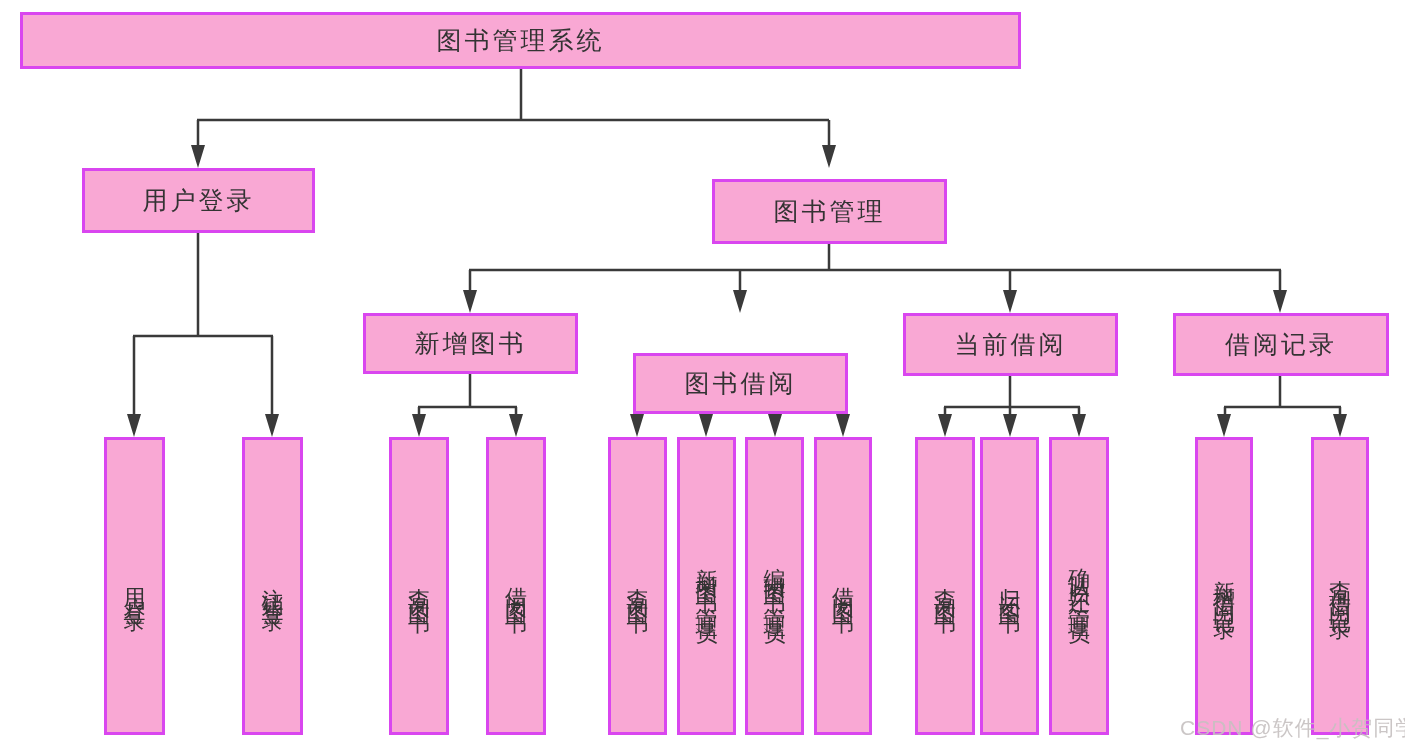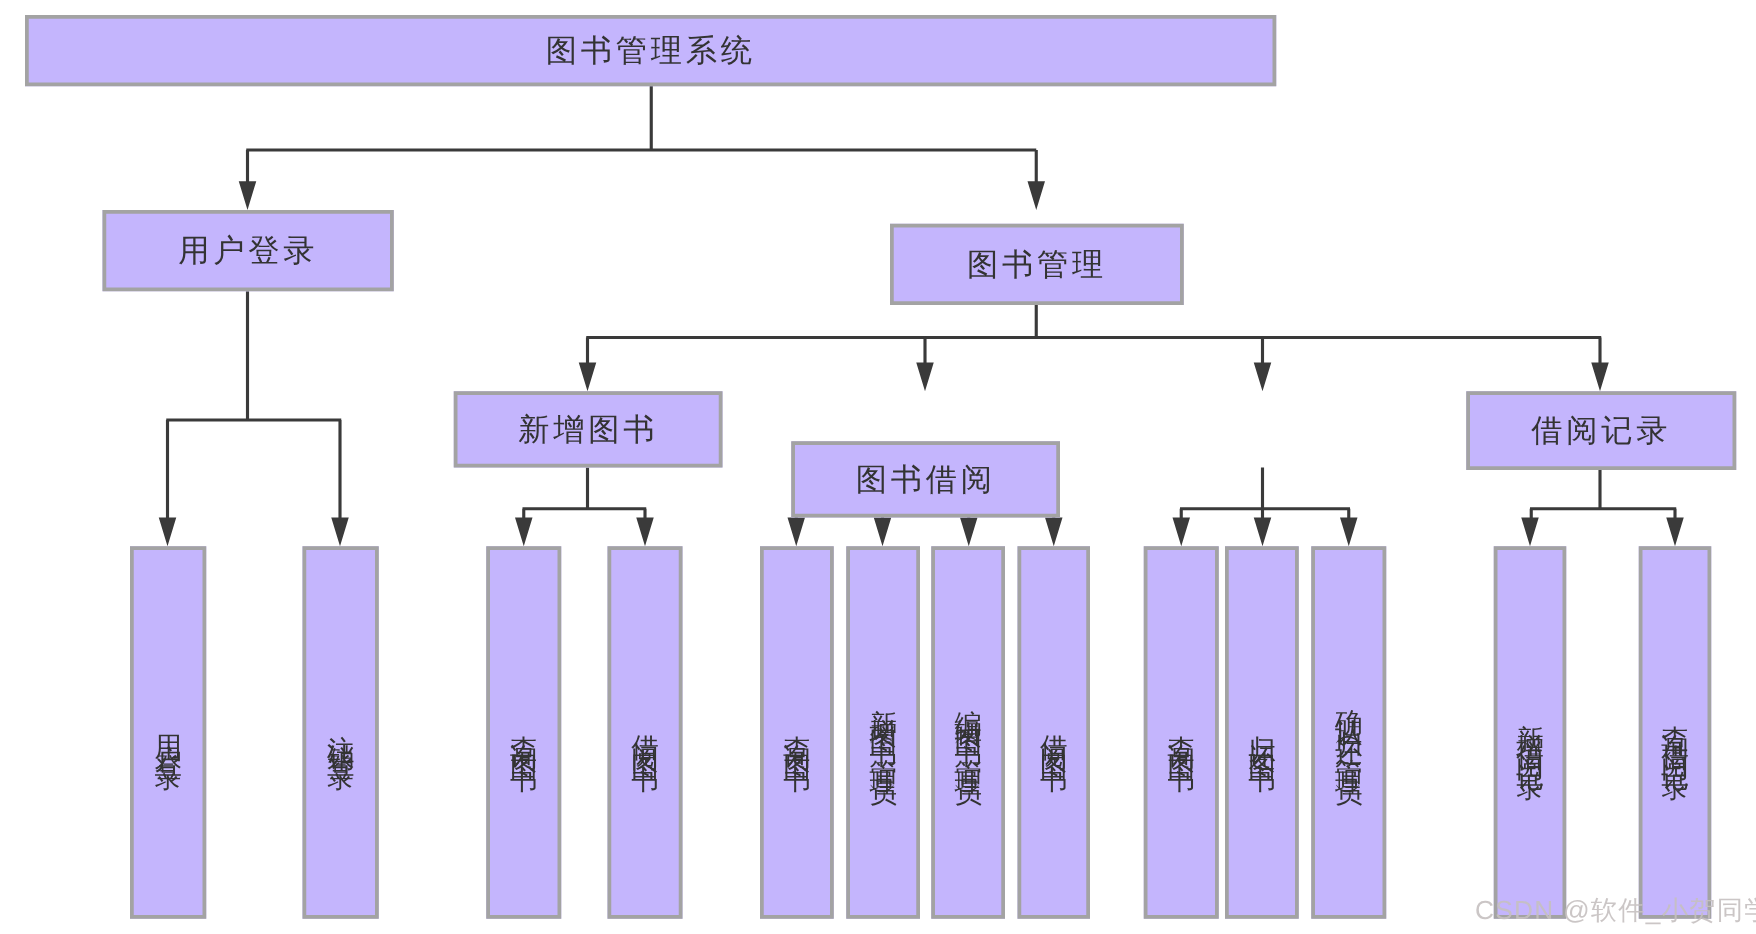--- a/index.html
+++ b/index.html
@@ -12,22 +12,22 @@
     overflow: hidden;
   }
   .wires {
     position: absolute;
     left: 0; top: 0;
     width: 1405px; height: 747px;
     pointer-events: none;
   }
   .node {
     position: absolute;
-    background: #c4b5fd;
-    border: 3px solid #a3a3a3;
+    background: #f9a8d4;
+    border: 3px solid #d946ef;
     box-sizing: border-box;
     display: flex;
     align-items: center;
     justify-content: center;
     color: #333333;
     text-align: center;
   }
   .h {
     font-size: 25px;
     letter-spacing: 3px;
@@ -114,20 +114,21 @@
       M1333,414 h14 L1340,437 Z"></path>
   </svg>
 
   <div class="node h" style="left:20px; top:12px; width:1001px; height:57px;">图书管理系统</div>
 
   <div class="node h" style="left:82px; top:168px; width:233px; height:65px;">用户登录</div>
   <div class="node h" style="left:712px; top:179px; width:235px; height:65px;">图书管理</div>
 
   <div class="node h" style="left:363px; top:313px; width:215px; height:61px;">新增图书</div>
   <div class="node h" style="left:633px; top:313px; width:215px; height:61px;margin-top:40px;">图书借阅</div>
+  <div class="node h" style="left:903px; top:313px; width:215px; height:63px;">当前借阅</div>
   <div class="node h" style="left:1173px; top:313px; width:216px; height:63px;">借阅记录</div>
 
   <div class="node v" style="left:104px; top:437px; width:61px; height:298px;">用户登录</div>
   <div class="node v" style="left:242px; top:437px; width:61px; height:298px;">注销登录</div>
 
   <div class="node v" style="left:389px; top:437px; width:60px; height:298px;">查询图书</div>
   <div class="node v" style="left:486px; top:437px; width:60px; height:298px;">借阅图书</div>
 
   <div class="node v" style="left:608px; top:437px; width:59px; height:298px;">查询图书</div>
   <div class="node v" style="left:677px; top:437px; width:59px; height:298px;">新增图书（管理员）</div>

